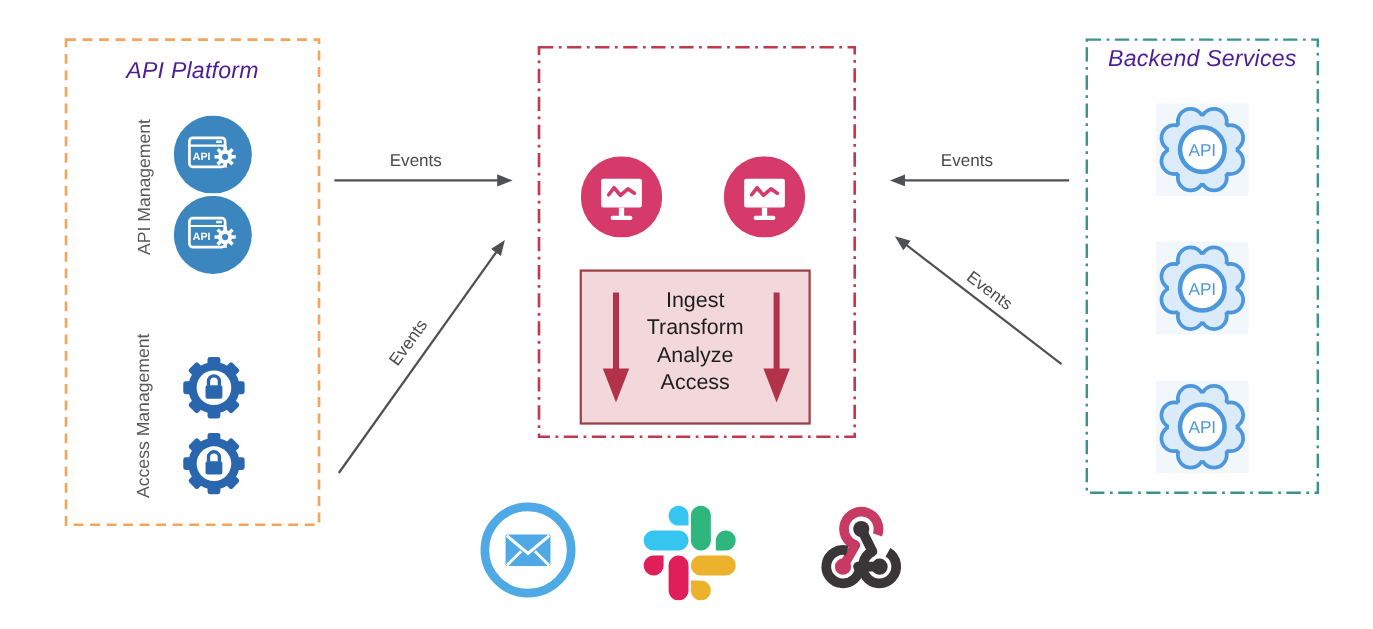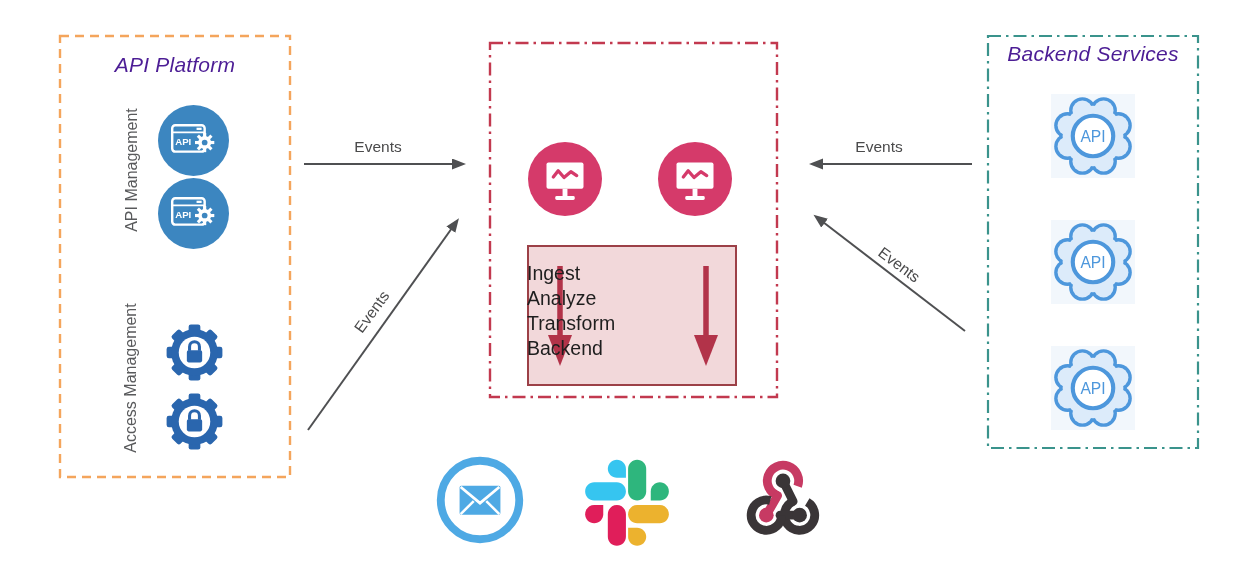--- a/index.html
+++ b/index.html
@@ -23,21 +23,21 @@
     position:absolute;white-space:nowrap;font-size:15.5px;color:#4a4a4b;
     transform:translate(-50%,-50%);
   }
   .edge-label.r1{transform:translate(-50%,-50%) rotate(-54deg);}
   .edge-label.r2{transform:translate(-50%,-50%) rotate(37deg);}
   .pipeline-box{
     position:absolute;left:527px;top:245px;width:210px;height:141px;
     background:#f2d8da;border:2px solid #9c4047;box-sizing:border-box;
   }
   .pipeline-text{
-    position:absolute;left:527px;top:261px;width:210px;text-align:left;
+    position:absolute;left:527px;top:261px;width:210px;text-align:center;
     font-size:19.5px;line-height:25px;color:#1e1e1e;
   }
   .gear-bg{position:absolute;background:#f2f7fc;}
 </style>
 </head>
 <body>
 
 <div class="canvas">
 
   <svg class="overlay" width="1248" height="572" viewBox="0 0 1248 572">
@@ -151,23 +151,23 @@
     <line x1="14" y1="4" x2="14" y2="75" stroke="#b23349" stroke-width="5.5"></line>
     <path d="M2 73 L26 73 L14 104 Z" fill="#b23349"></path>
   </svg>
   <svg class="abs" style="left:692px;top:262px;" width="28" height="107" viewBox="0 0 28 107">
     <line x1="14" y1="4" x2="14" y2="75" stroke="#b23349" stroke-width="5.5"></line>
     <path d="M2 73 L26 73 L14 104 Z" fill="#b23349"></path>
   </svg>
 
   <div class="pipeline-text">
     <div>Ingest</div>
+    <div>Transform</div>
     <div>Analyze</div>
-    <div>Transform</div>
-    <div>Backend</div>
+    <div>Access</div>
   </div>
 
   <div class="box-title" style="left:988px;top:42px;width:210px;">Backend Services</div>
 
   <div class="gear-bg" style="left:1051px;top:94px;width:84px;height:84px;"></div>
   <svg class="abs" style="left:1047px;top:90px;" width="92" height="92" viewBox="0 0 100 100">
     <g fill="#4d97dc">
       <circle cx="50" cy="50" r="36.5"></circle>
       <circle cx="77.7" cy="61.5" r="14.5"></circle>
         <circle cx="61.5" cy="77.7" r="14.5"></circle>

